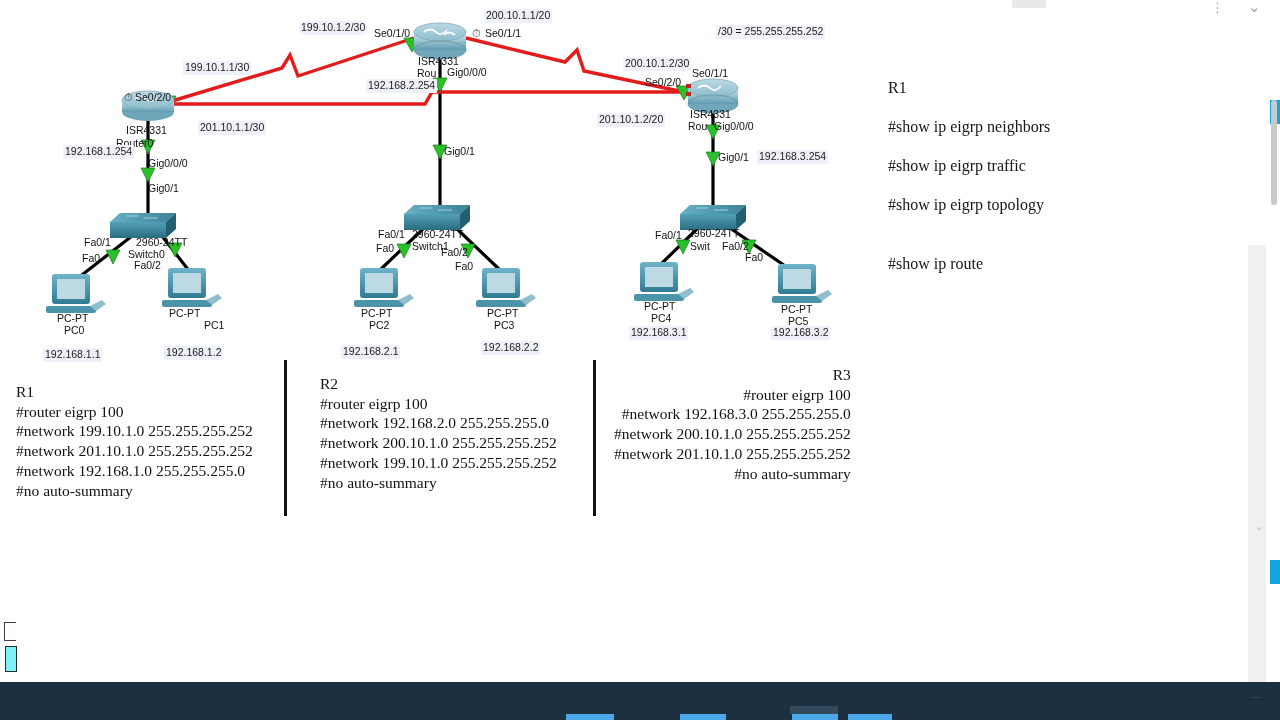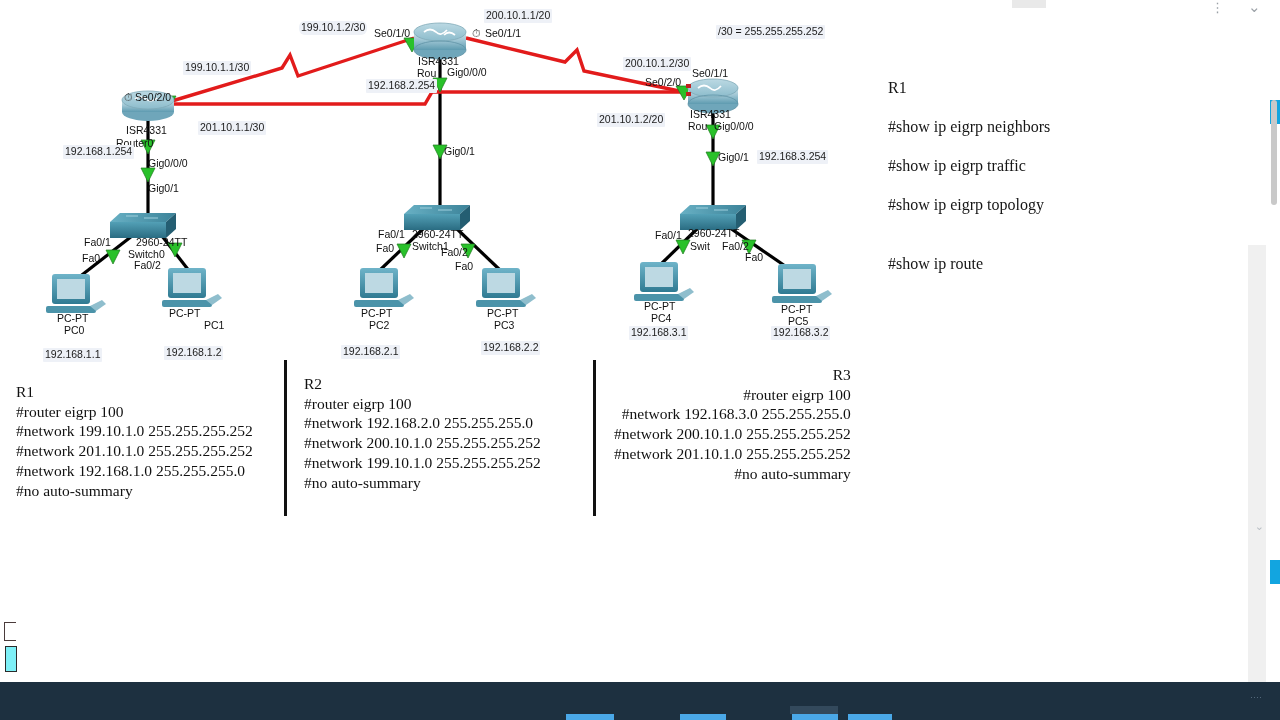--- a/index.html
+++ b/index.html
@@ -413,21 +413,21 @@
     <div class="cfg-head">R1</div>
     <div>#router eigrp 100</div>
     <div>#network 199.10.1.0 255.255.255.252</div>
     <div>#network 201.10.1.0 255.255.255.252</div>
     <div>#network 192.168.1.0 255.255.255.0</div>
     <div>#no auto-summary</div>
   </div>
 
   <div class="divider" style="left:284px; top:360px; height:156px;"></div>
 
-  <div class="cfg" style="left:304px; top:374px;">
+  <div class="cfg" style="left:320px; top:374px;">
     <div class="cfg-head">R2</div>
     <div>#router eigrp 100</div>
     <div>#network 192.168.2.0 255.255.255.0</div>
     <div>#network 200.10.1.0 255.255.255.252</div>
     <div>#network 199.10.1.0 255.255.255.252</div>
     <div>#no auto-summary</div>
   </div>
 
   <div class="divider" style="left:593px; top:360px; height:156px;"></div>
 

